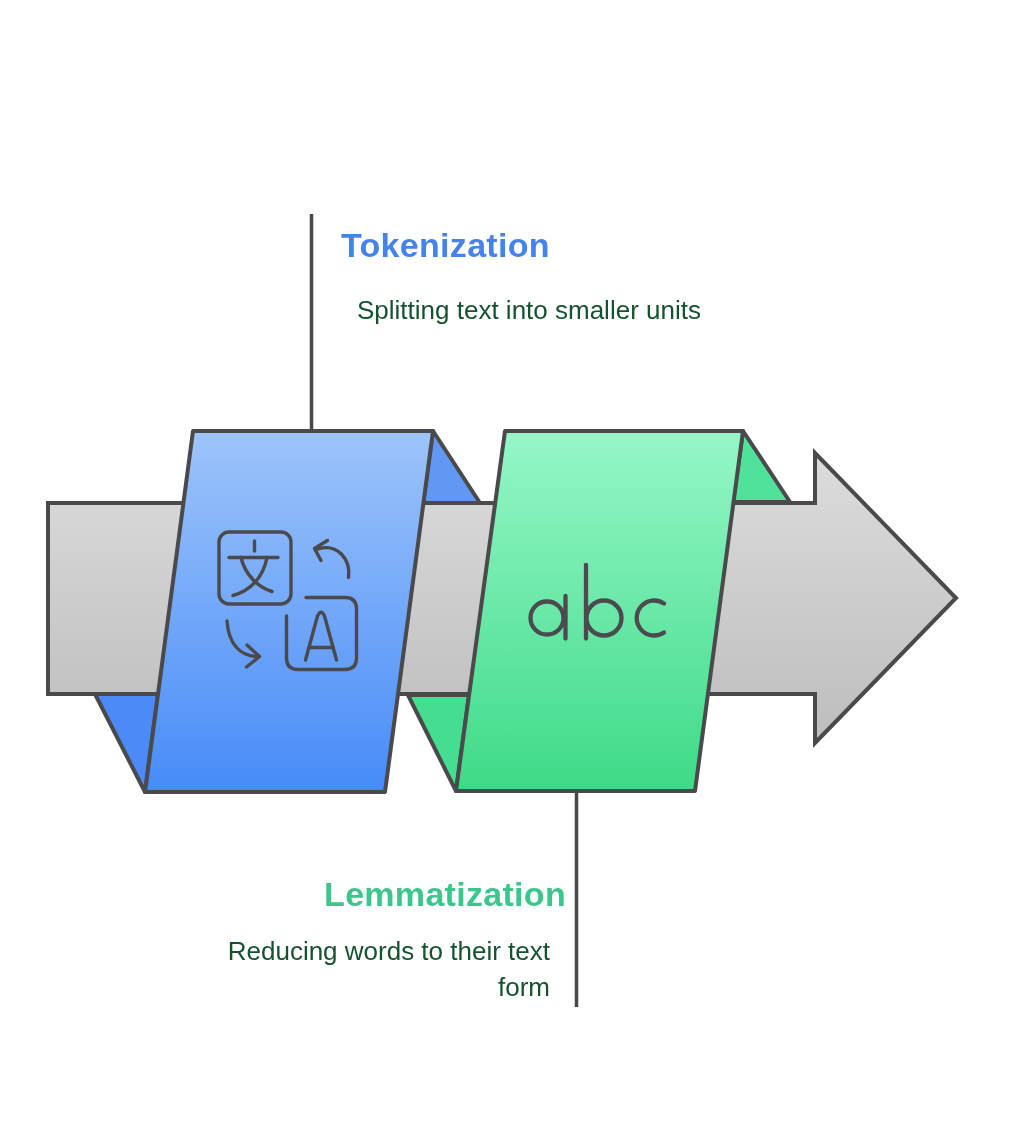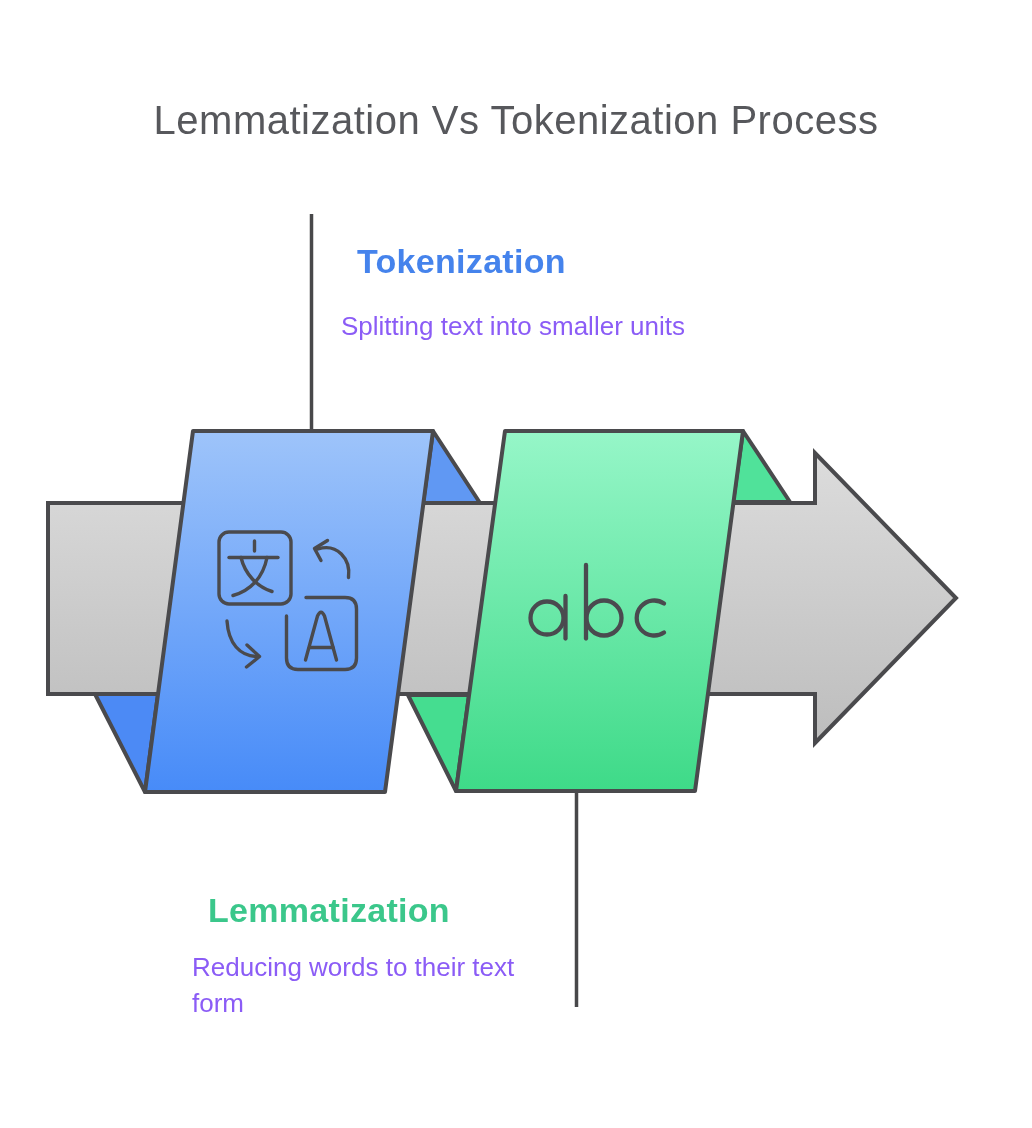--- a/index.html
+++ b/index.html
@@ -23,46 +23,45 @@
     color: #57585c;
     margin: 0;
   }
   .diagram-svg {
     position: absolute;
     top: 0;
     left: 0;
   }
   .callout { position: absolute; }
   .callout-top { top: 227px; left: 341px; width: 380px; text-align: left; }
-  .callout-bottom { top: 876px; right: 480px; width: 360px; text-align: left; }
+  .callout-bottom { top: 876px; right: 466px; width: 360px; text-align: right; }
   .callout-heading {
     font-size: 34px;
     font-weight: 700;
     letter-spacing: 0.3px;
-    margin: 16px;
+    margin: 0;
     line-height: 1.1;
   }
   .heading-tokenization { color: #4583ec; }
   .heading-lemmatization { color: #3bc78b; }
   .callout-desc {
-    margin: 0;
+    margin: 16px;
     font-size: 26px;
     line-height: 36px;
-    color: #8b5cf6;
+    color: #14532d;
     font-weight: 400;
   }
   .callout-top .callout-desc { margin-top: 28px; }
   .callout-bottom .callout-desc { margin-top: 20px; }
 </style>
 </head>
 <body>
 
 <div class="canvas">
 
-  <h1 class="page-title" style="color: rgb(87, 88, 92);">Lemmatization Vs Tokenization Process</h1>
 
   <svg class="diagram-svg" width="1032" height="1128" viewBox="0 0 1032 1128">
     <defs>
       <linearGradient id="gGray" x1="0" y1="0" x2="0" y2="1">
         <stop offset="0" stop-color="#dcdcdc"></stop>
         <stop offset="1" stop-color="#bdbdbd"></stop>
       </linearGradient>
       <linearGradient id="gBlue" x1="0" y1="0" x2="0" y2="1">
         <stop offset="0" stop-color="#9ec4fa"></stop>
         <stop offset="1" stop-color="#478bf8"></stop>

